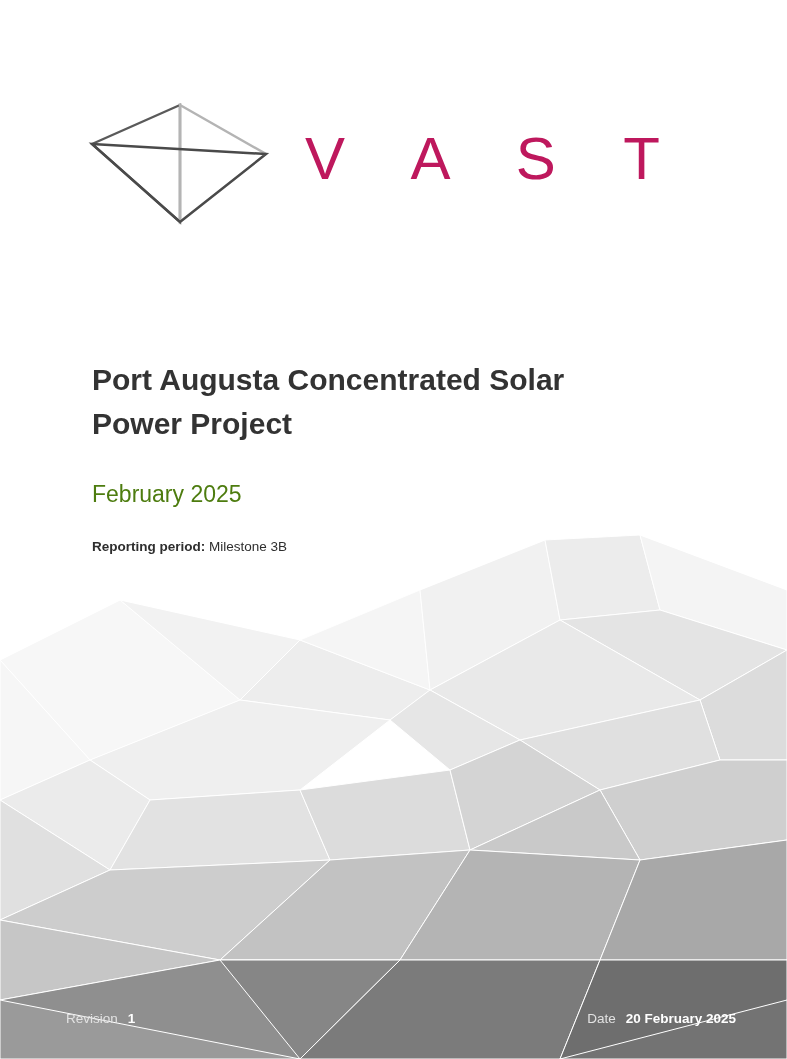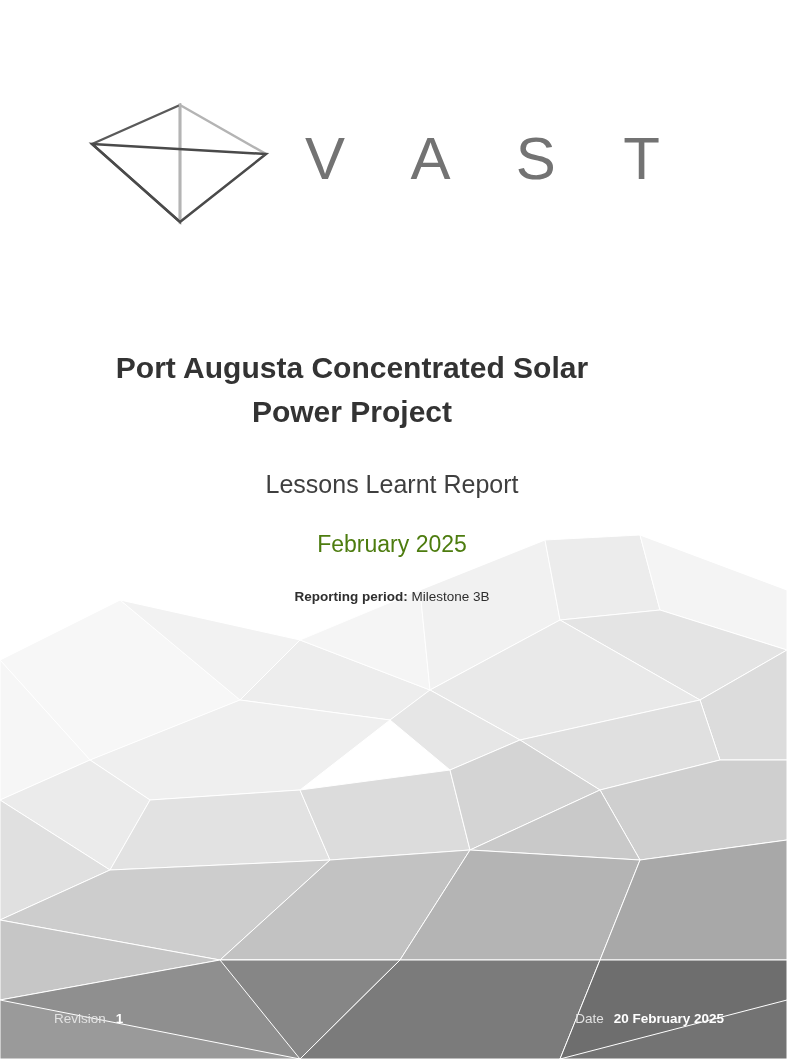--- a/index.html
+++ b/index.html
@@ -35,34 +35,33 @@
     top: 96px;
     z-index: 3;
     display: flex;
     align-items: center;
   }
   .logo-mark { width: 185px; height: 135px; display: block; }
   .logo-word {
     margin-left: 32px;
     font-size: 60px;
     letter-spacing: 26px;
-    color: #737373;
+    color: #be185d;
     font-weight: 400;
     line-height: 1;
     padding-bottom: 10px;
   }
 
   
   .text-block {
     position: absolute;
     left: 92px;
-    top: 346px;
+    top: 358px;
     z-index: 3;
     width: 600px;
-    text-align: center;
   }
   .doc-title {
     font-size: 30px;
     font-weight: bold;
     color: #333333;
     line-height: 1.45;
     margin: 0 0 36px 0;
     max-width: 520px;
   }
   .doc-subtitle {
@@ -82,21 +81,21 @@
     font-size: 13.5px;
     color: #2e2e2e;
     margin: 0 0 9px 0;
     line-height: 1.5;
   }
   .meta-line .lbl { font-weight: bold; }
 
   
   .footer {
     position: absolute;
-    left: 0;
+    left: 12px;
     bottom: 0;
     width: 776px;
     height: 96px;
     z-index: 4;
     display: flex;
     align-items: center;
   }
   .footer-left {
     position: absolute;
     left: 54px;
@@ -173,21 +172,20 @@
       </g>
       <g fill="none" stroke="#4a4a4a" stroke-width="2.4">
         <polygon points="4,48 178,58 92,126"></polygon>
       </g>
     </svg>
     <div class="logo-word">V A S T</div>
   </div>
 
   <div class="text-block">
     <h1 class="doc-title">Port Augusta Concentrated Solar Power Project</h1>
-    <div class="doc-subtitle">Lessons Learnt Report</div>
     <div class="doc-date">February 2025</div>
 
     <p class="meta-line">
       <span class="lbl">Reporting period:</span>
       <span>Milestone 3B</span>
     </p>
   </div>
 
   <div class="footer">
     <div class="footer-left">

